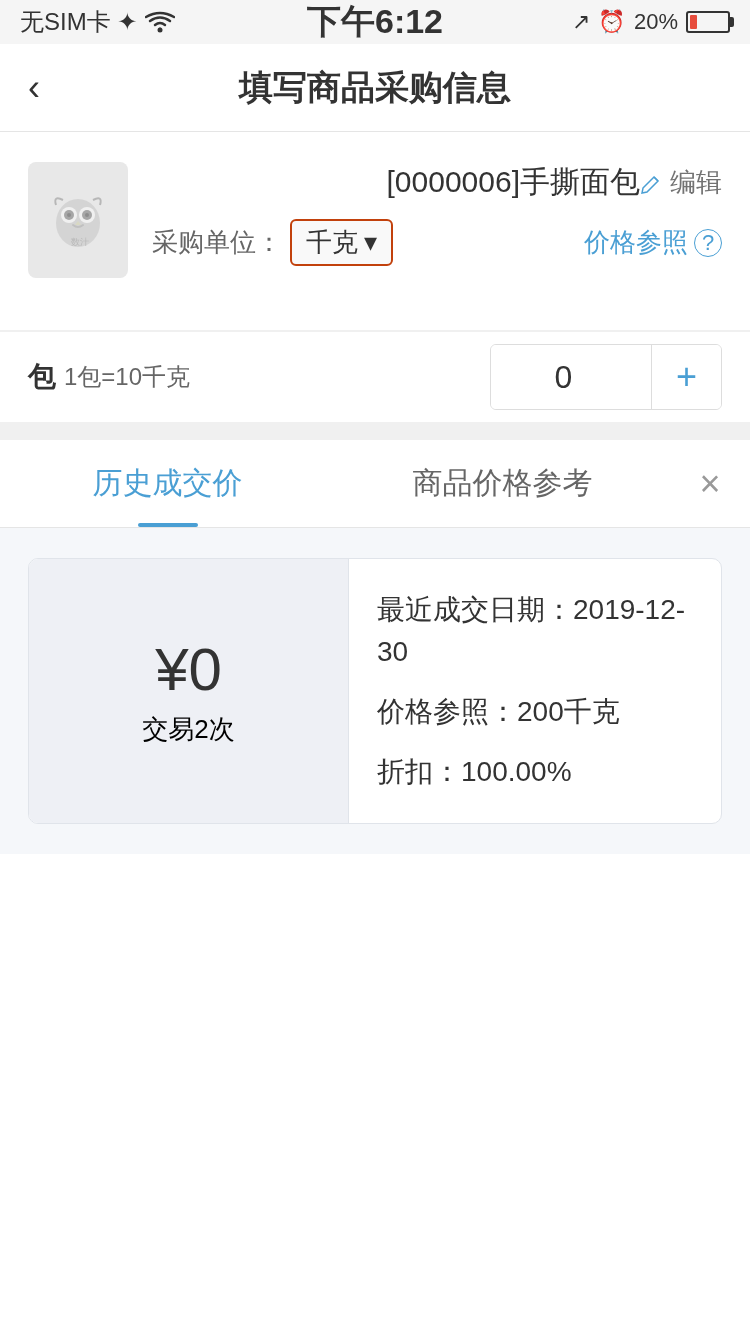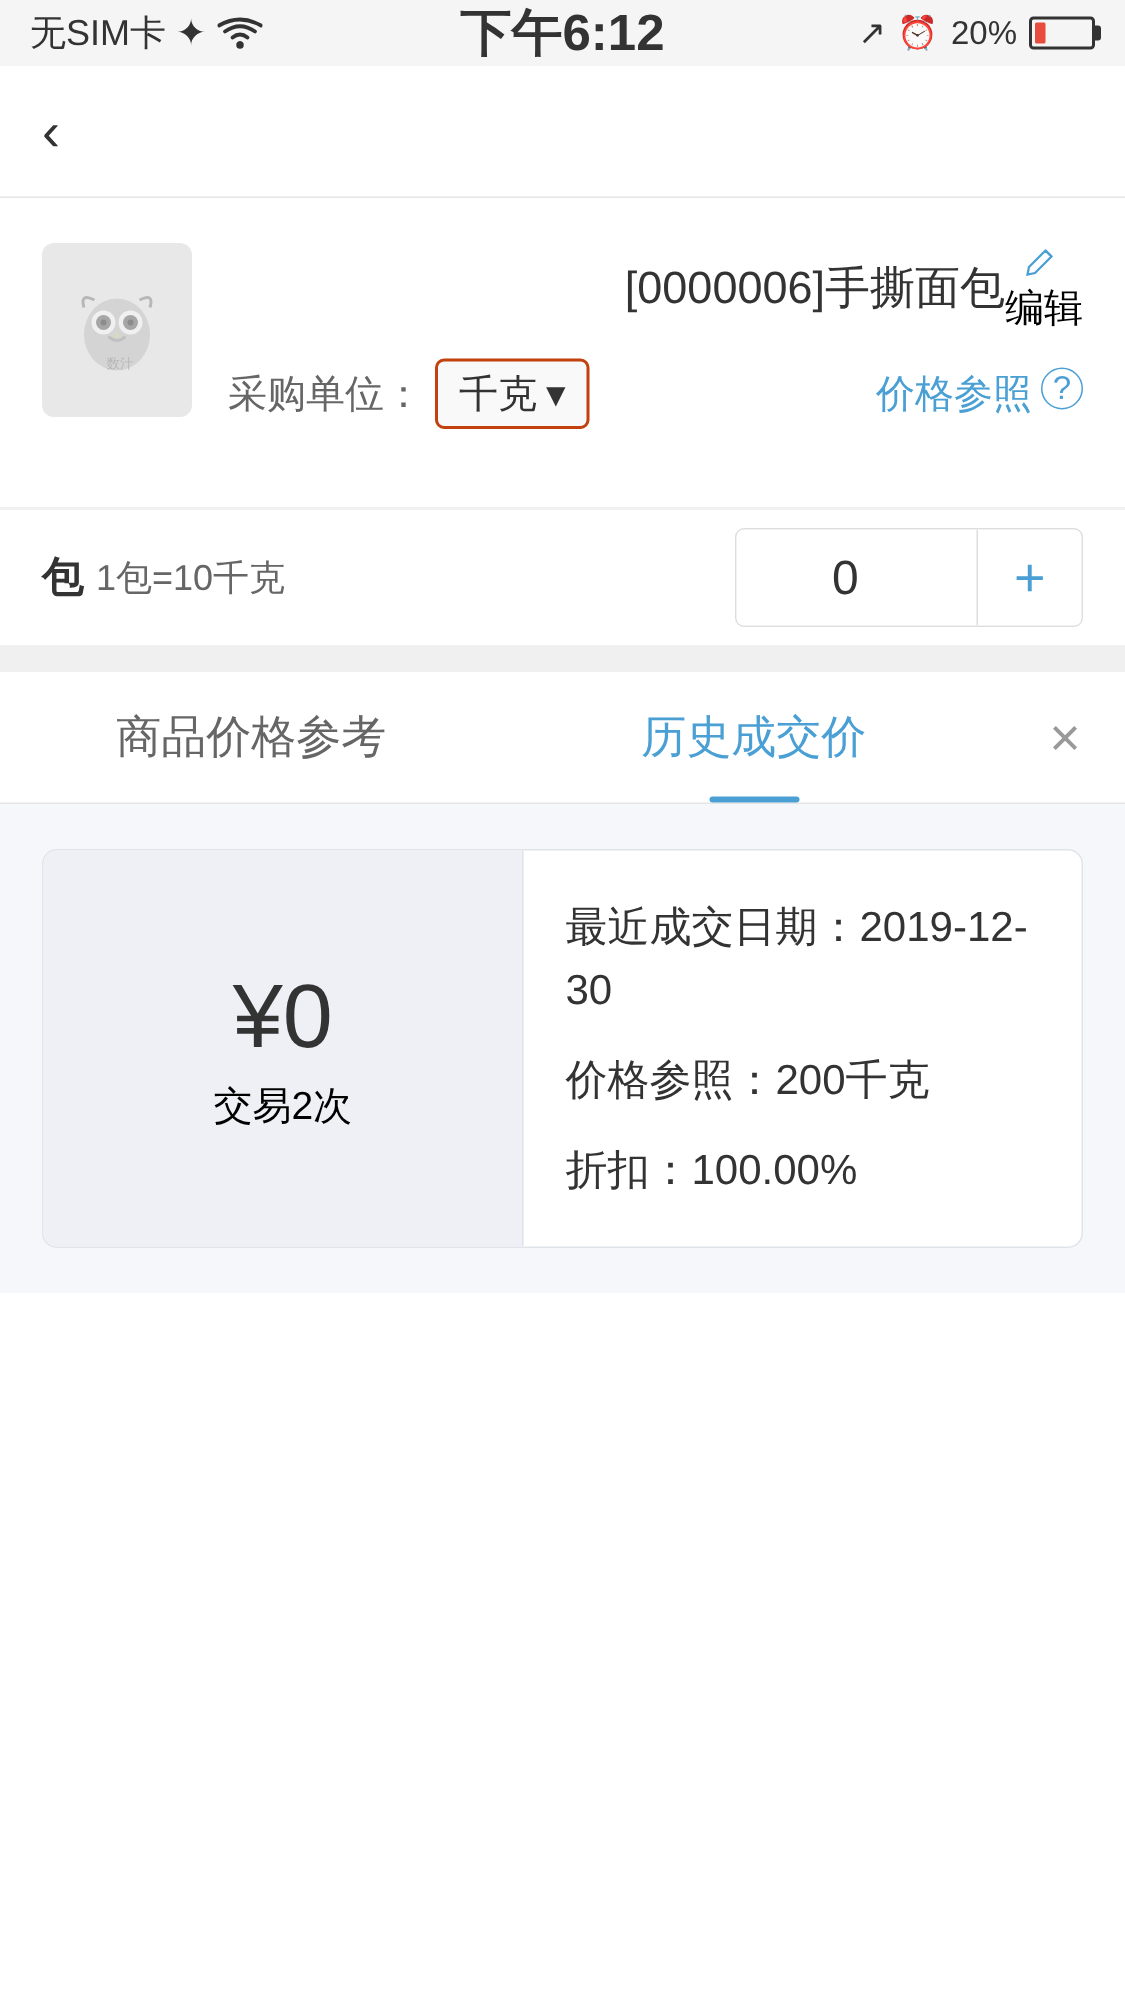--- a/index.html
+++ b/index.html
@@ -140,26 +140,25 @@
       align-items: center;
       margin-bottom: 16px;
     }
     .product-name {
       font-size: 30px;
       font-weight: 500;
       color: #333;
     }
     .edit-btn {
       font-size: 26px;
-      color: #000000;
+      color: #737373;
       display: flex;
       align-items: center;
       gap: 4px;
       cursor: pointer;
-      flex-direction: column;
     }
     .product-unit-row {
       display: flex;
       justify-content: space-between;
       align-items: center;
     }
     .unit-label {
       font-size: 26px;
       color: #666;
       display: flex;
@@ -175,20 +174,21 @@
       background: #f9f9f9;
       font-size: 26px;
       color: #333;
       gap: 6px;
       cursor: pointer;
     }
     .price-ref {
       font-size: 26px;
       color: #4a9fd4;
       display: flex;
+      align-items: center;
       gap: 6px;
       cursor: pointer;
     }
 
     
     .quantity-section {
       background: #fff;
       margin-top: 2px;
       padding: 0 28px;
       height: 90px;
@@ -367,20 +367,21 @@
     <span>⏰</span>
     <span>20%</span>
     <div class="battery-icon">
       <div class="battery-fill"></div>
     </div>
   </div>
 </div>
 
 <div class="nav-bar">
   <span class="nav-back">‹</span>
+  <span class="nav-title">填写商品采购信息</span>
 </div>
 
 <div class="product-card">
   <div class="product-header">
 
     <div class="product-thumb">
       <div class="product-thumb-inner">
         <svg class="owl-icon" viewBox="0 0 70 70" xmlns="http://www.w3.org/2000/svg">
           <ellipse cx="35" cy="38" rx="22" ry="24" fill="#999" opacity="0.5"></ellipse>
           <circle cx="26" cy="30" r="8" fill="#fff" opacity="0.9"></circle>
@@ -435,25 +436,25 @@
     <input class="quantity-input" type="number" value="0" style="">
     <button class="quantity-plus">+</button>
   </div>
 </div>
 
 <div class="divider-gray"></div>
 
 <div class="bottom-panel">
 
   <div class="tab-bar">
+    <div class="tab-item active">
+      <span>历史成交价</span>
+    </div>
     <div class="tab-item">
       <span>商品价格参考</span>
-    </div>
-    <div class="tab-item active">
-      <span>历史成交价</span>
     </div>
     <div class="tab-close">×</div>
   </div>
 
   <div class="price-card-area">
     <div class="price-card">
 
       <div class="price-left">
         <div class="price-amount">¥0</div>
         <div class="price-trade-count">交易2次</div>

